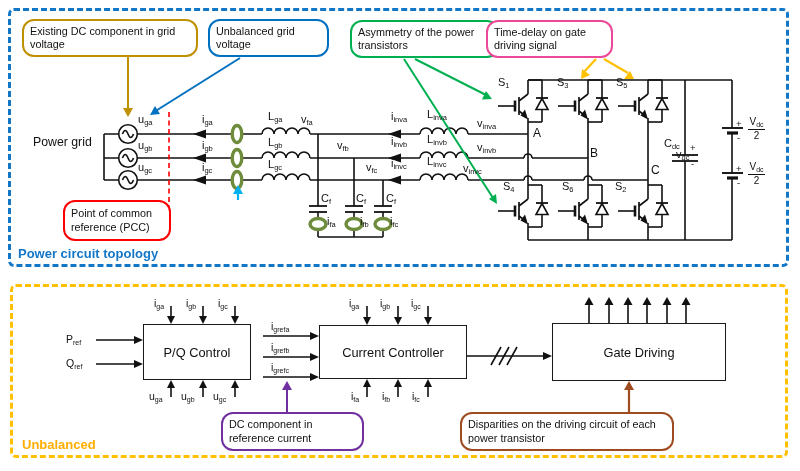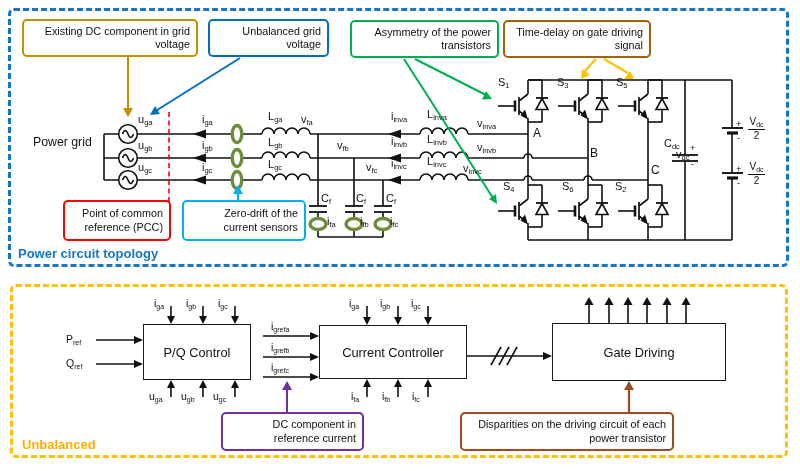--- a/index.html
+++ b/index.html
@@ -5,22 +5,22 @@
   html,body{margin:0;padding:0;background:#fff;}
   .canvas{position:relative;width:800px;height:471px;background:#fff;
           font-family:"Liberation Sans",sans-serif;color:#111;overflow:hidden;}
   svg{position:absolute;left:0;top:0;}
   .dashbox{position:absolute;border-radius:6px;box-sizing:border-box;}
   .dashbox.blue{border:3px dashed #1377C8;}
   .dashbox.yellow{border:3px dashed #FFC000;}
   .sec{position:absolute;font-weight:bold;font-size:13px;white-space:nowrap;}
   .sec.blue{color:#1377C8;}
   .sec.gold{color:#FFAE00;}
-  .callout{position:absolute;background:#fff;border-radius:5px;display:flex;align-items:center;
-           justify-content:center;text-align:right;font-size:10.8px;line-height:1.25;
+  .callout{position:absolute;background:#fff;border-radius:12px;display:flex;align-items:center;
+           justify-content:center;text-align:left;font-size:10.8px;line-height:1.25;
            padding:2px 6px;box-sizing:border-box;z-index:3;}
   .blk{position:absolute;background:#fff;border:1.7px solid #1a1a1a;display:flex;align-items:center;
        justify-content:center;font-size:12.8px;box-sizing:border-box;z-index:2;}
   .sl{position:absolute;font-size:11px;white-space:nowrap;z-index:2;}
   .sl sub{font-size:7.5px;vertical-align:-2px;}
   .sl.small{font-size:10.5px;}
   .sl.small sub{font-size:7px;}
   .sl.tiny{font-size:9.5px;}
   .sl.ph{font-size:12px;}
   .frac{position:absolute;display:flex;flex-direction:column;align-items:center;line-height:1;
@@ -234,23 +234,22 @@
       <polygon points="628,297 623.5,305 632.5,305"></polygon>
         <polygon points="647,297 642.5,305 651.5,305"></polygon>
       <polygon points="667,297 662.5,305 671.5,305"></polygon>
         <polygon points="686,297 681.5,305 690.5,305"></polygon>
     </g>
   </svg>
 
   <div class="callout" style="left:22px;top:19px;width:176px;height:38px;border:2px solid #BF9000">Existing DC component in grid voltage</div>
   <div class="callout" style="left:208px;top:19px;width:121px;height:38px;border:2px solid #0070C0">Unbalanced grid voltage</div>
   <div class="callout" style="left:350px;top:20px;width:149px;height:38px;border:2px solid #00B050">Asymmetry of the power transistors</div>
-  <div class="callout" style="left:503px;top:20px;width:148px;height:38px;border:2px solid #a16207">Time-delay on gate driving signal</div>
+  <div class="callout" style="left:486px;top:20px;width:127px;height:38px;border:2px solid #ec4899">Time-delay on gate driving signal</div>
   <div class="callout" style="left:63px;top:200px;width:108px;height:41px;border:2px solid #FF0000">Point of common reference (PCC)</div>
-  <div class="callout" style="left:182px;top:200px;width:124px;height:41px;border:2px solid #00B0F0">Zero-drift of the current sensors</div>
   <div class="callout" style="left:221px;top:412px;width:143px;height:39px;border:2px solid #7030A0">DC component in reference current</div>
   <div class="callout" style="left:460px;top:412px;width:214px;height:39px;border:2px solid #9E4B20">Disparities on the driving circuit of each power transistor</div>
 
   <div class="blk" style="left:143px;top:324px;width:108px;height:56px">P/Q Control</div>
   <div class="blk" style="left:319px;top:325px;width:148px;height:54px">Current Controller</div>
   <div class="blk" style="left:552px;top:323px;width:174px;height:58px">Gate Driving</div>
 
   <span class="sec blue" style="left:18px;top:246px">Power circuit topology</span>
   <span class="sec gold" style="left:22px;top:437px">Unbalanced</span>
 

